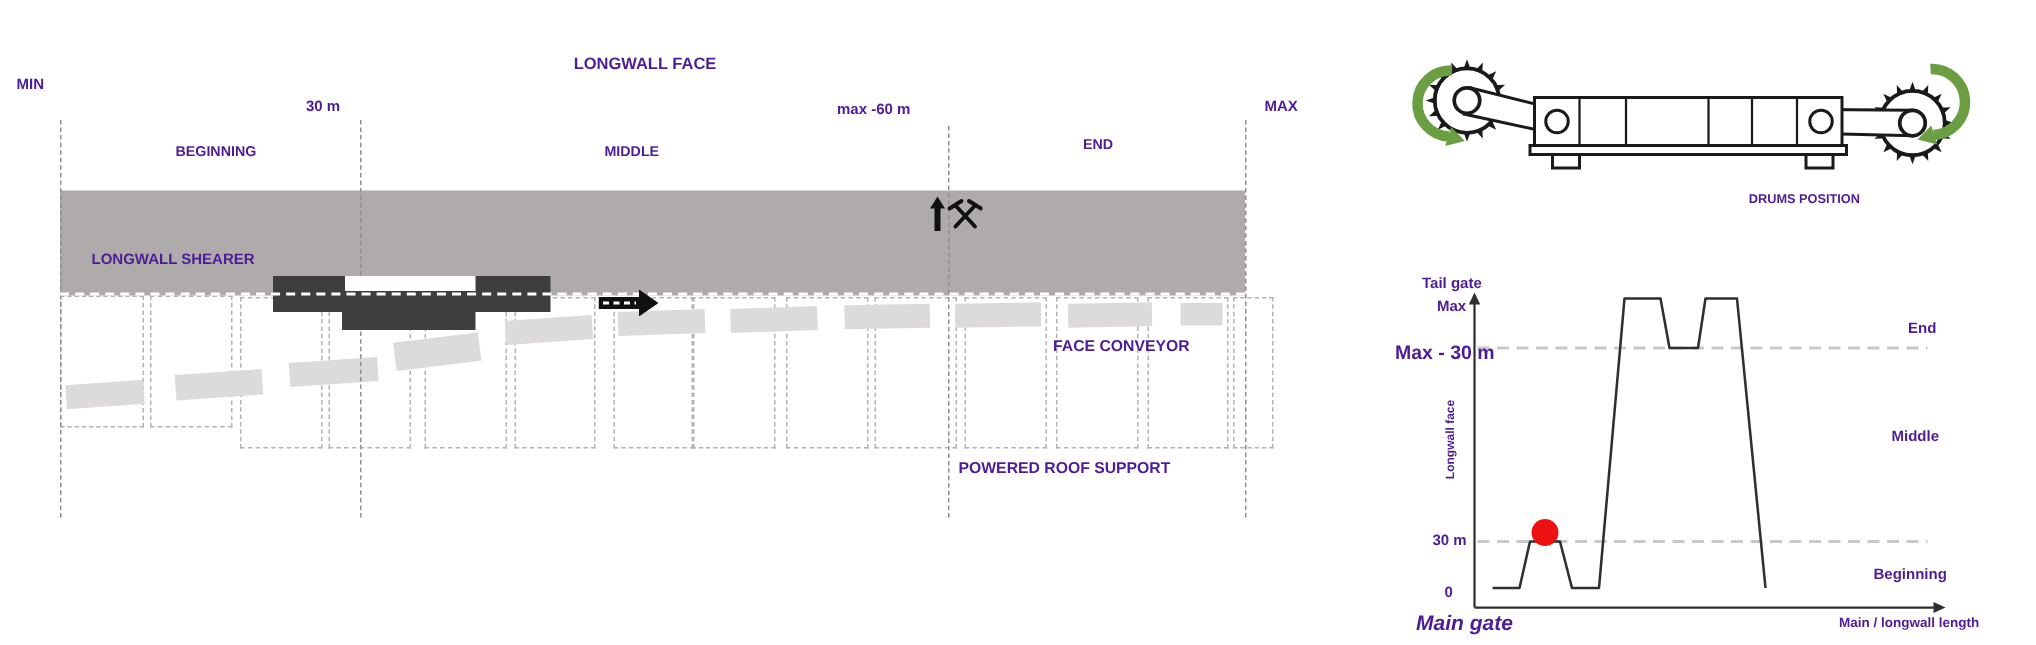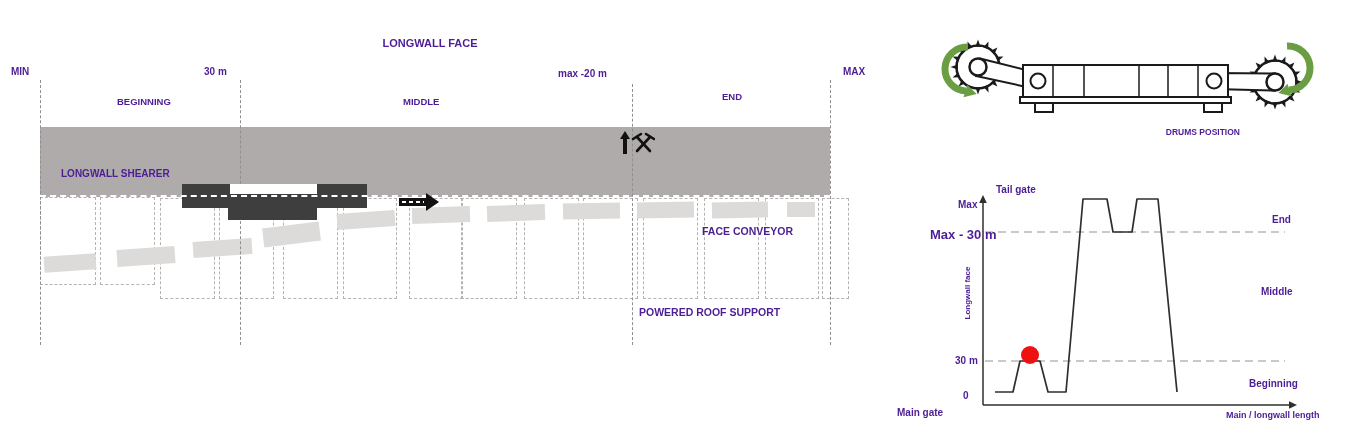--- a/index.html
+++ b/index.html
@@ -18,23 +18,23 @@
   svg{position:absolute;}
   .chart-lbl{position:absolute;font-weight:bold;white-space:nowrap;}
 </style>
 </head>
 <body>
 
 <div id="screen">
 
   <div class="lbl" style="left:0;top:37px;width:860px;text-align:center;font-size:11px;">LONGWALL FACE</div>
 
-  <div class="lbl" style="left:11px;top:66px;font-size:10px;">MIN</div>
+  <div class="lbl" style="left:11px;top:51px;font-size:10px;">MIN</div>
   <div class="lbl" style="left:204px;top:66px;font-size:10px;">30 m</div>
-  <div class="lbl" style="left:558px;top:68px;font-size:10px;">max -20 m</div>
+  <div class="lbl" style="left:558px;top:68px;font-size:10px;">max -60 m</div>
   <div class="lbl" style="left:843px;top:66px;font-size:10px;">MAX</div>
 
   <div class="lbl" style="left:117px;top:96px;font-size:9.5px;">BEGINNING</div>
   <div class="lbl" style="left:403px;top:96px;font-size:9.5px;">MIDDLE</div>
   <div class="lbl" style="left:722px;top:91px;font-size:9.5px;">END</div>
 
   <div class="guide" style="left:40px;top:80px;height:265px;"></div>
   <div class="guide" style="left:240px;top:80px;height:265px;"></div>
   <div class="guide" style="left:632px;top:84px;height:261px;"></div>
   <div class="guide" style="left:830px;top:80px;height:265px;"></div>
@@ -182,25 +182,25 @@
     <g stroke="#2f2f2f" stroke-width="1.5">
       <line x1="983" y1="405" x2="983" y2="201"></line>
       <line x1="983" y1="405" x2="1291" y2="405"></line>
       <polygon points="983,195 979.2,203 986.8,203" fill="#2f2f2f" stroke="none"></polygon>
       <polygon points="1297,405 1289,401.3 1289,408.7" fill="#2f2f2f" stroke="none"></polygon>
     </g>
     <polyline id="chart-line" fill="none" stroke-width="1.7" stroke-linejoin="round" points="995,392 1013,392 1020,361 1040,361 1048,392 1066,392 1083,199 1107,199 1113,232 1132,232 1137,199 1158,199 1177,392" stroke="#2f2f2f"></polyline>
     <circle id="chart-marker" cx="1030" cy="355" r="9" fill="#ee1111"></circle>
   </svg>
 
-  <div class="chart-lbl" style="left:948px;top:184px;font-size:10px;margin-left:48px;">Tail gate</div>
+  <div class="chart-lbl" style="left:948px;top:184px;font-size:10px;">Tail gate</div>
   <div class="chart-lbl" style="left:958px;top:199px;font-size:10px;">Max</div>
   <div class="chart-lbl" style="left:930px;top:227px;font-size:13px;">Max - 30 m</div>
   <div class="chart-lbl" style="left:955px;top:355px;font-size:10px;">30 m</div>
   <div class="chart-lbl" style="left:963px;top:390px;font-size:10px;">0</div>
-  <div class="chart-lbl" style="left:897px;top:407px;font-size:10px;">Main gate</div>
+  <div class="chart-lbl" style="left:944px;top:407px;font-size:14px;font-style:italic;">Main gate</div>
   <div class="chart-lbl" style="left:967px;top:293px;transform:translate(-50%,-50%) rotate(-90deg);font-size:8px;">Longwall face</div>
   <div class="chart-lbl" style="left:1226px;top:410px;font-size:9px;">Main / longwall length</div>
   <div class="chart-lbl" style="left:1272px;top:214px;font-size:10px;">End</div>
   <div class="chart-lbl" style="left:1261px;top:286px;font-size:10px;">Middle</div>
   <div class="chart-lbl" style="left:1249px;top:378px;font-size:10px;">Beginning</div>
 
 </div>
 
 </body></html>

